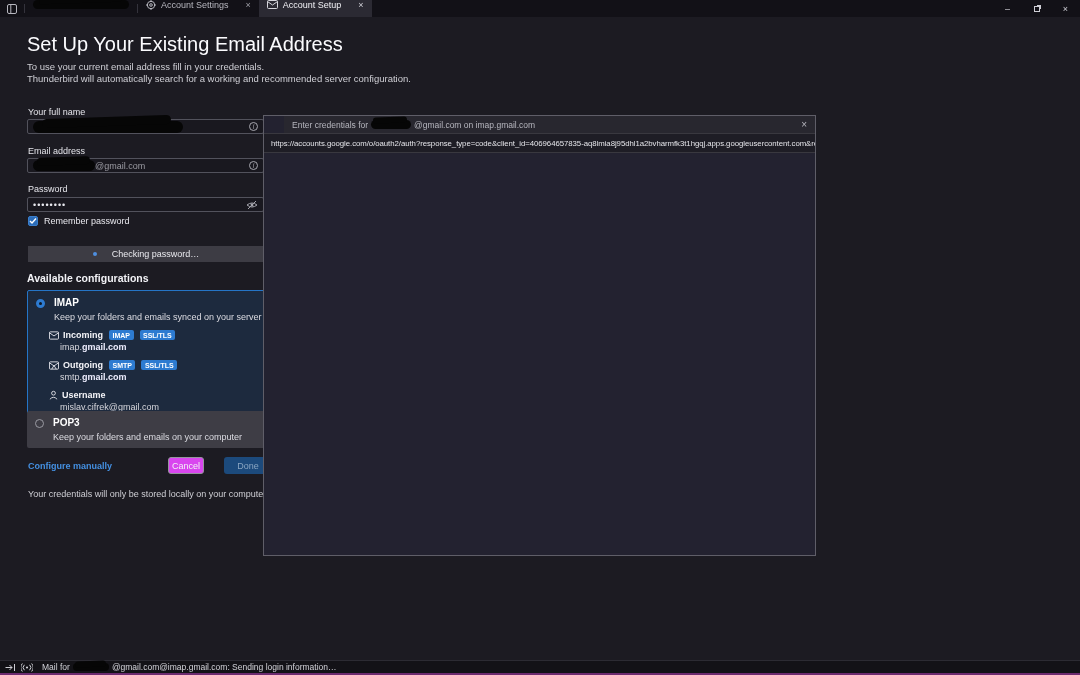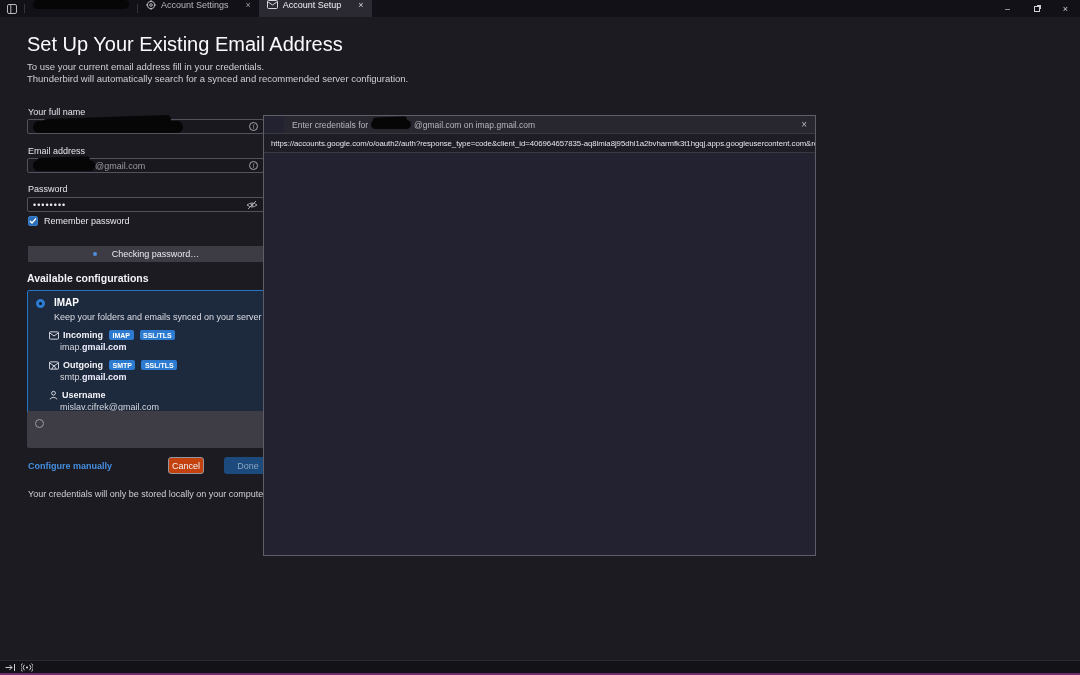--- a/index.html
+++ b/index.html
@@ -52,21 +52,21 @@
   .cfg-name { font-size:10px; font-weight:bold; color:#ffffff; }
   .cfg-desc { font-size:9px; color:#dcdce2; margin-top:4px; }
   .srv { margin:8px 0 0 13px; display:flex; align-items:center; gap:4px; font-size:9px; font-weight:bold; color:#f4f4f8; }
   .badge { background:#2d7bd1; color:#fff; font-size:7px; font-weight:bold; padding:1.5px 3.5px; border-radius:2px; margin-left:2px; }
   .host { margin:2px 0 0 24px; font-size:9px; font-weight:normal; color:#d6d6dc; }
   .host b { color:#eef; }
 
   
   .link-configure { position:absolute; left:28px; top:461px; font-size:9px; font-weight:bold; color:#4490e2; }
   .btn { position:absolute; top:457px; height:17px; border-radius:3px; font-size:9px; display:flex; align-items:center; justify-content:center; }
-  .btn.cancel { left:168px; width:36px; background:#c2410c; border:1px solid #95959d; color:#f2f2f6; }
+  .btn.cancel { left:168px; width:36px; background:#d946ef; border:1px solid #95959d; color:#f2f2f6; }
   .btn.done { left:224px; width:48px; background:#1c4a7c; color:#8aa6c2; }
   .cred-note { position:absolute; left:28px; top:489px; font-size:9px; color:#cfcfd5; }
 
   
   .dialog { position:absolute; left:263px; top:115px; width:553px; height:441px; background:#232230; border:1px solid #5f5e68; z-index:10; display:flex; flex-direction:column; }
   .dlg-head { flex:none; height:17px; background:#28272f; display:flex; align-items:center; gap:3px; padding:0 8px; font-size:8.5px; color:#b6b6be;margin-left:20px; }
   .dlg-close { margin-left:auto; font-size:10px; color:#b6b6be; }
   .dlg-url { flex:none; height:20px; background:#1e1d25; border-top:1px solid #39383f; border-bottom:1px solid #39383f; display:flex; align-items:center; padding:0 7px; font-size:7.8px; letter-spacing:-0.05px; color:#e4e4e9; white-space:nowrap; overflow:hidden; }
   .dlg-body { flex:1; background:#232230; }
 
@@ -113,21 +113,21 @@
     <span class="winbtn">–</span>
     <span class="winbtn">
         <i class="maxglyph"></i>
       </span>
     <span class="winbtn">×</span>
   </div>
 </header>
 
 <h1 class="page-title">Set Up Your Existing Email Address</h1>
 <div class="intro l1">To use your current email address fill in your credentials.</div>
-<div class="intro l2">Thunderbird will automatically search for a synced and recommended server configuration.</div>
+<div class="intro l2">Thunderbird will automatically search for a working and recommended server configuration.</div>
 
 <div class="flabel" style="top:107px">Your full name</div>
 <div class="field" style="top:119px">
   <span class="redact" style="width:150px;height:12px"></span>
   <span class="trail">
       <span class="info-circle">i</span>
     </span>
 </div>
 
 <div class="flabel" style="top:146px">Email address</div>
@@ -202,20 +202,24 @@
       <path d="M1 9.7 Q5 5.4 9 9.7" fill="none" stroke="#e6e6ec"></path>
     </svg>
     <span>Username</span>
   </div>
   <div class="host">mislav.cifrek@gmail.com</div>
 </div>
 
 <div class="panel pop3">
   <div class="headrow">
     <span class="radio-off"></span>
+    <div>
+      <div class="cfg-name">POP3</div>
+      <div class="cfg-desc">Keep your folders and emails on your computer</div>
+    </div>
   </div>
 </div>
 
 <a class="link-configure">Configure manually</a>
 <div class="btn cancel">Cancel</div>
 <div class="btn done">Done</div>
 <div class="cred-note">Your credentials will only be stored locally on your computer.</div>
 
 <div class="dialog">
   <div class="dlg-head">
@@ -236,13 +240,18 @@
     <polyline points="4.5,2 7,4.5 4.5,7" fill="none" stroke="#cfcfd5"></polyline>
     <line x1="9.5" y1="1" x2="9.5" y2="8" stroke="#cfcfd5"></line>
   </svg>
   <svg width="12" height="9" viewBox="0 0 12 9">
     <circle cx="6" cy="4.5" r="1.1" fill="#cfcfd5"></circle>
     <path d="M3.4 1.8 A3.8 3.8 0 0 0 3.4 7.2" fill="none" stroke="#cfcfd5"></path>
     <path d="M8.6 1.8 A3.8 3.8 0 0 1 8.6 7.2" fill="none" stroke="#cfcfd5"></path>
     <path d="M1.4 0.5 A5.8 5.8 0 0 0 1.4 8.5" fill="none" stroke="#cfcfd5"></path>
     <path d="M10.6 0.5 A5.8 5.8 0 0 1 10.6 8.5" fill="none" stroke="#cfcfd5"></path>
   </svg>
+  <span class="sb-text">
+    <span>Mail for</span>
+    <span class="redact" style="width:36px;height:8px"></span>
+    <span>@gmail.com@imap.gmail.com: Sending login information…</span>
+  </span>
 </footer>
 
 </body></html>

